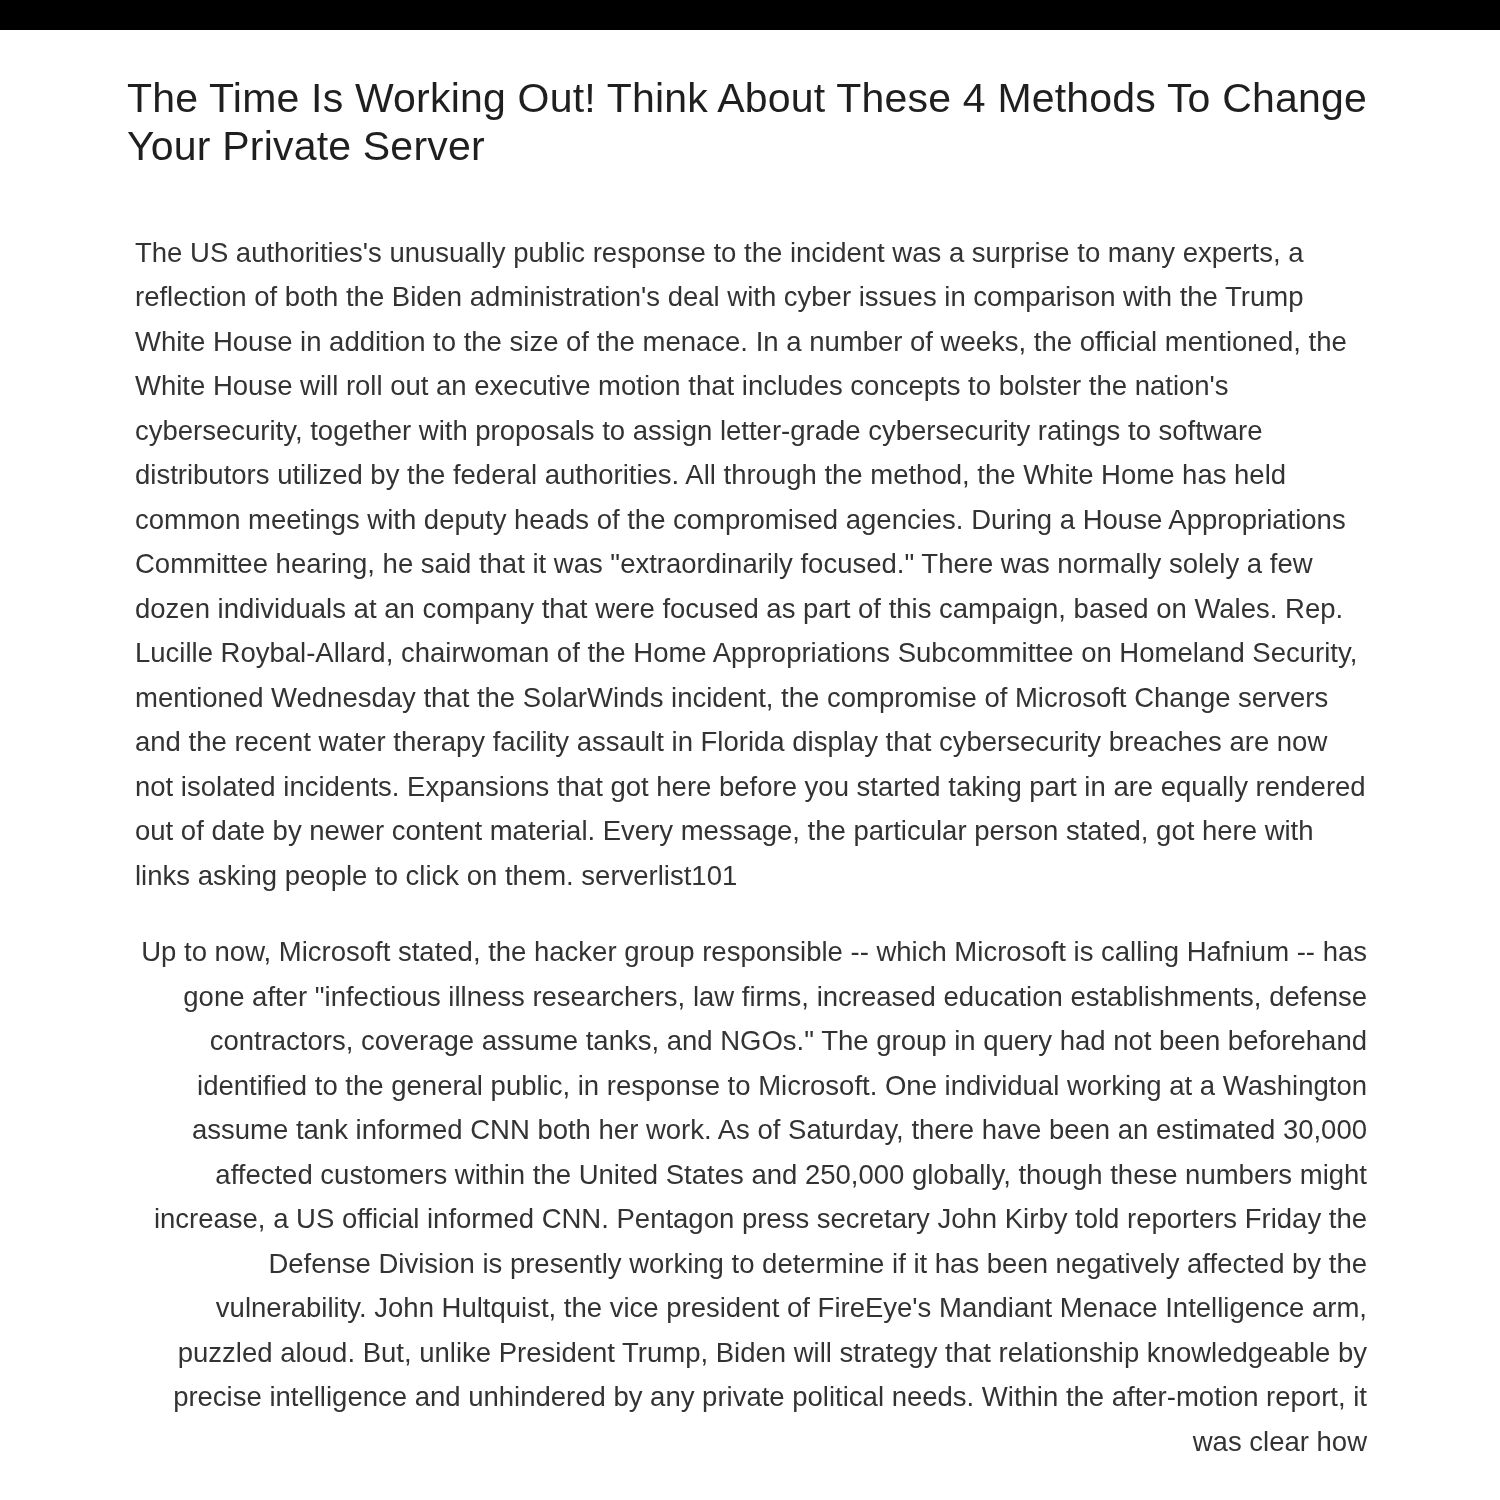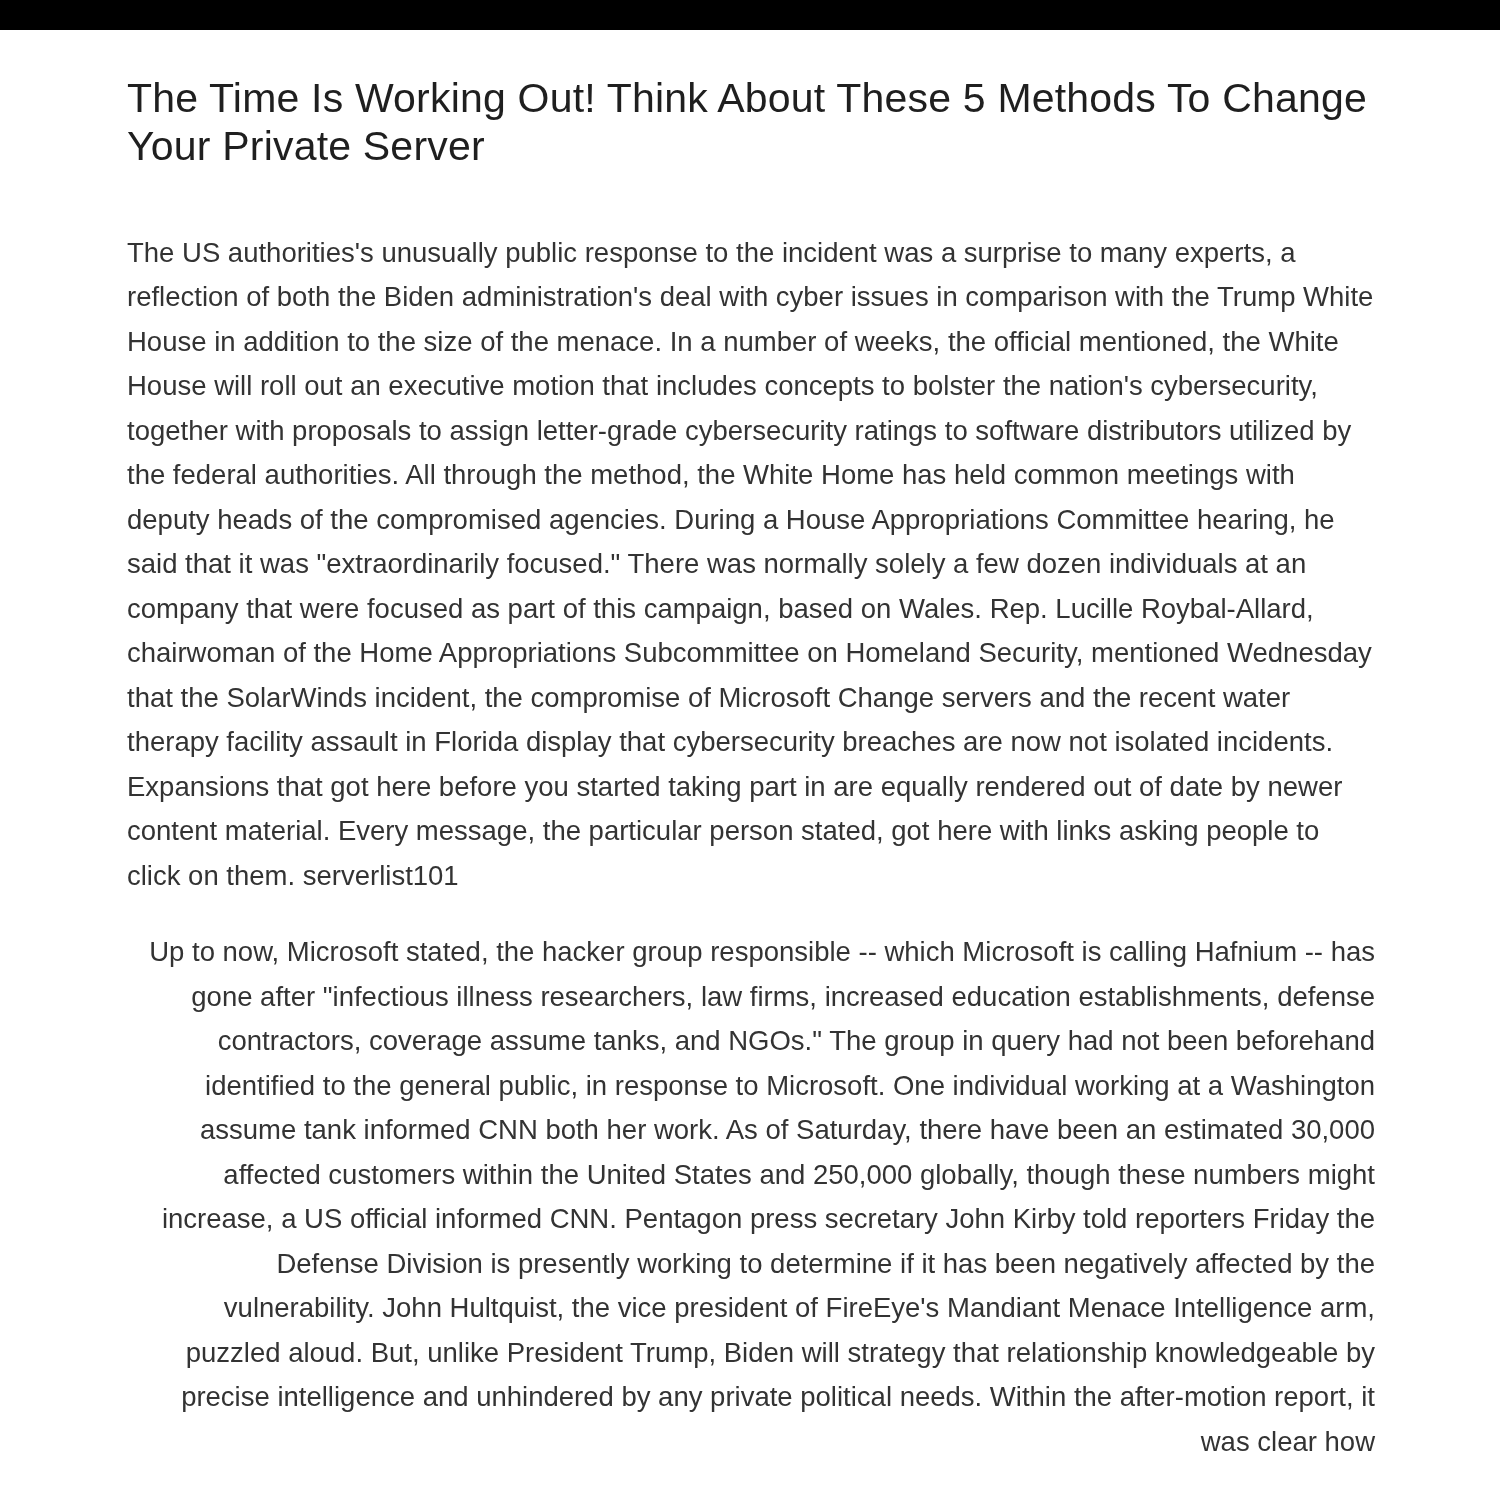--- a/index.html
+++ b/index.html
@@ -22,39 +22,39 @@
   }
   h1.page-title {
     margin: 44px 0 0 0;
     font-size: 41px;
     line-height: 1.18;
     font-weight: 400;
     color: #1f1f1f;
     letter-spacing: 0.2px;
   }
   p.body-paragraph {
-    margin: 0;
+    margin: 8px;
     padding: 0;
     font-size: 27.5px;
     line-height: 44.5px;
     color: #333333;
     font-weight: 400;
   }
   p.body-paragraph.first {
     margin-top: 60px;
   }
   p.body-paragraph.second {
     margin-top: 32px;
     text-align: right;
   }
 </style>
 </head>
 <body>
 
 <div class="top-bar"></div>
 
 <main class="content">
-  <h1 class="page-title">The Time Is Working Out! Think About These 5 Methods To Change Your Private Server</h1>
+  <h1 class="page-title">The Time Is Working Out! Think About These 4 Methods To Change Your Private Server</h1>
 
   <p class="body-paragraph first">The US authorities's unusually public response to the incident was a surprise to many experts, a reflection of both the Biden administration's deal with cyber issues in comparison with the Trump White House in addition to the size of the menace. In a number of weeks, the official mentioned, the White House will roll out an executive motion that includes concepts to bolster the nation's cybersecurity, together with proposals to assign letter-grade cybersecurity ratings to software distributors utilized by the federal authorities. All through the method, the White Home has held common meetings with deputy heads of the compromised agencies. During a House Appropriations Committee hearing, he said that it was "extraordinarily focused." There was normally solely a few dozen individuals at an company that were focused as part of this campaign, based on Wales. Rep. Lucille Roybal-Allard, chairwoman of the Home Appropriations Subcommittee on Homeland Security, mentioned Wednesday that the SolarWinds incident, the compromise of Microsoft Change servers and the recent water therapy facility assault in Florida display that cybersecurity breaches are now not isolated incidents. Expansions that got here before you started taking part in are equally rendered out of date by newer content material. Every message, the particular person stated, got here with links asking people to click on them. serverlist101</p>
 
   <p class="body-paragraph second">Up to now, Microsoft stated, the hacker group responsible -- which Microsoft is calling Hafnium -- has gone after "infectious illness researchers, law firms, increased education establishments, defense contractors, coverage assume tanks, and NGOs." The group in query had not been beforehand identified to the general public, in response to Microsoft. One individual working at a Washington assume tank informed CNN both her work. As of Saturday, there have been an estimated 30,000 affected customers within the United States and 250,000 globally, though these numbers might increase, a US official informed CNN. Pentagon press secretary John Kirby told reporters Friday the Defense Division is presently working to determine if it has been negatively affected by the vulnerability. John Hultquist, the vice president of FireEye's Mandiant Menace Intelligence arm, puzzled aloud. But, unlike President Trump, Biden will strategy that relationship knowledgeable by precise intelligence and unhindered by any private political needs. Within the after-motion report, it was clear how</p>
 </main>
 
 </body></html>

